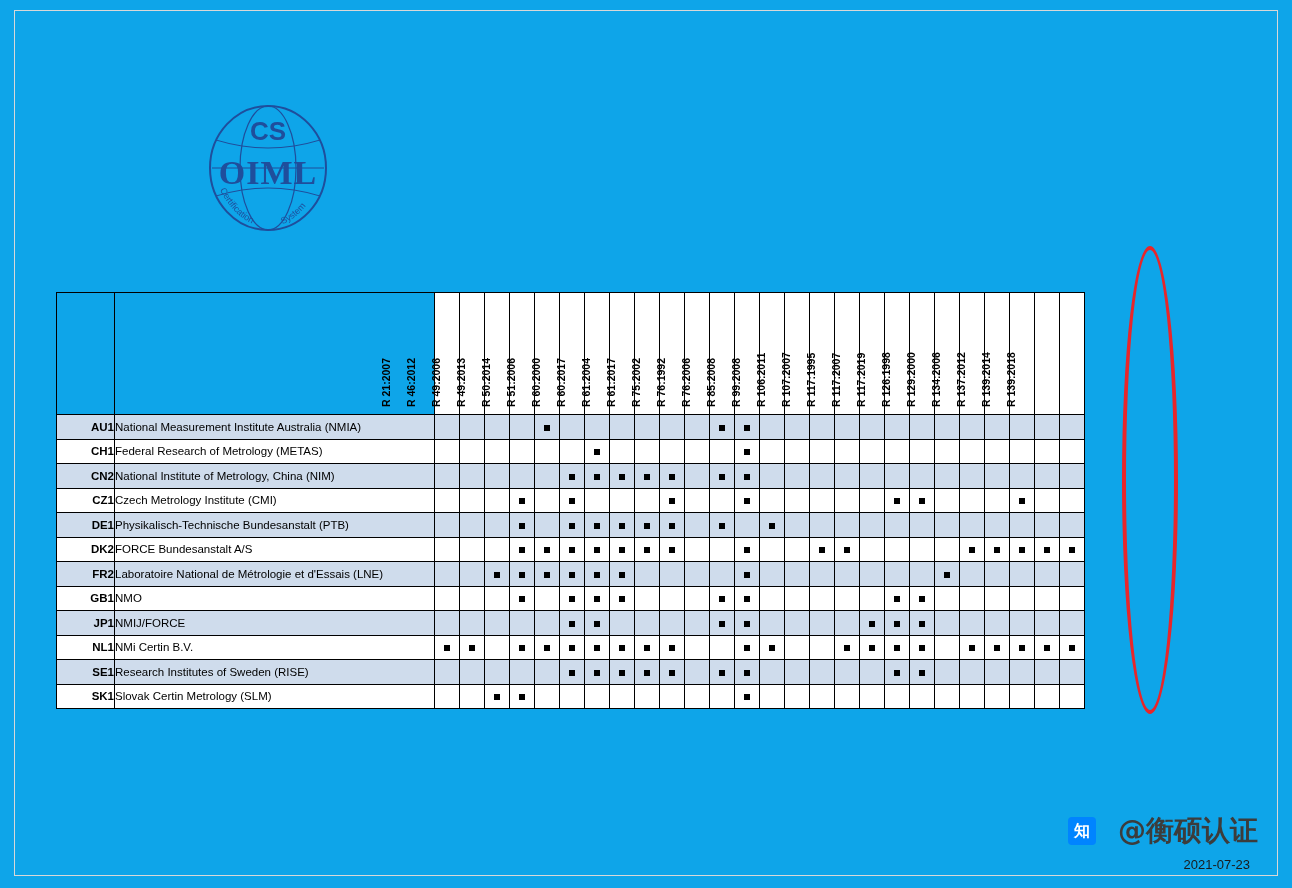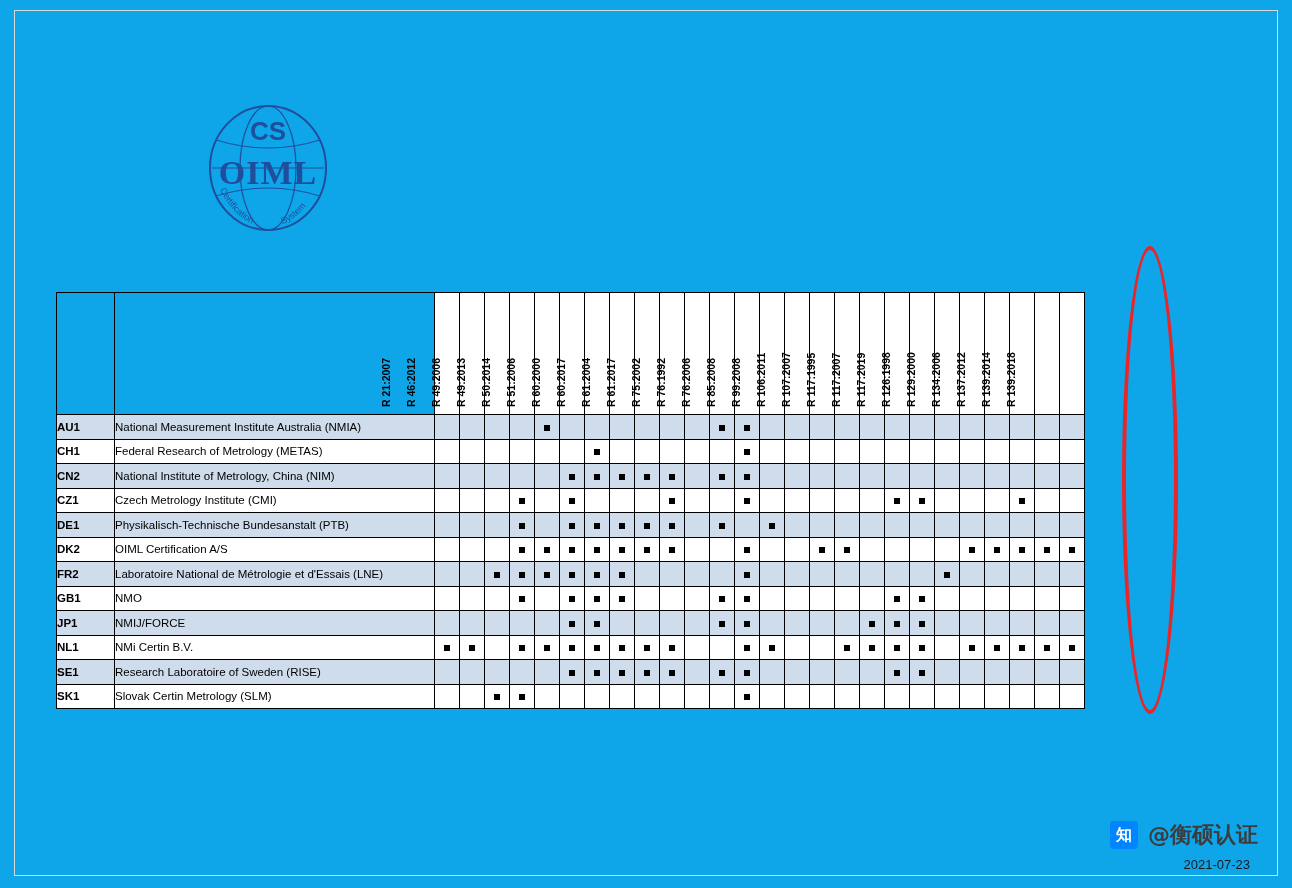--- a/index.html
+++ b/index.html
@@ -114,21 +114,21 @@
     border: none;
     background: transparent;
     height: 122px;
   }
   th.corner-code { width: 58px; }
   th.corner-name { width: 320px; }
 
   td.code {
     width: 58px;
     height: 14px;
-    text-align: left;
+    text-align: right;
     font-weight: bold;
     font-size: 11.5px;
   }
   td.name {
     width: 320px;
     height: 21px;
     text-align: left;
     padding-left: 6px;
     font-size: 11.5px;
     white-space: nowrap;
@@ -179,24 +179,25 @@
     background: #0084ff;
     color: #fff;
     font-size: 16px;
     font-weight: bold;
     display: flex;
     align-items: center;
     justify-content: center;
     font-family: "DejaVu Sans", sans-serif;
   }
   .wm-text {
-    font-size: 22px;
+    font-size: 28px;
     font-weight: bold;
     color: #3c3c3c;
     font-family: "DejaVu Sans", sans-serif;
+    margin-left: 12px;
   }
   .date-stamp {
     position: absolute;
     right: 42px;
     bottom: 16px;
     font-size: 13px;
     color: #1a1a1a;
   }
 </style>
 </head>
@@ -460,21 +461,21 @@
             <td class="cell"></td>
             <td class="cell"></td>
             <td class="cell"></td>
             <td class="cell"></td>
             <td class="cell"></td>
             <td class="cell"></td>
             <td class="cell"></td>
           </tr>
           <tr class="plain">
             <td class="code">DK2</td>
-            <td class="name">OIML Certification A/S</td>
+            <td class="name">FORCE Bundesanstalt A/S</td>
             <td class="cell"></td>
             <td class="cell"></td>
             <td class="cell"></td>
             <td class="cell"><span class="mark"></span></td>
             <td class="cell"><span class="mark"></span></td>
             <td class="cell"><span class="mark"></span></td>
             <td class="cell"><span class="mark"></span></td>
             <td class="cell"><span class="mark"></span></td>
             <td class="cell"><span class="mark"></span></td>
             <td class="cell"><span class="mark"></span></td>
@@ -610,21 +611,21 @@
             <td class="cell"><span class="mark"></span></td>
             <td class="cell"></td>
             <td class="cell"><span class="mark"></span></td>
             <td class="cell"><span class="mark"></span></td>
             <td class="cell"><span class="mark"></span></td>
             <td class="cell"><span class="mark"></span></td>
             <td class="cell"><span class="mark"></span></td>
           </tr>
           <tr class="alt">
             <td class="code">SE1</td>
-            <td class="name">Research Laboratoire of Sweden (RISE)</td>
+            <td class="name">Research Institutes of Sweden (RISE)</td>
             <td class="cell"></td>
             <td class="cell"></td>
             <td class="cell"></td>
             <td class="cell"></td>
             <td class="cell"></td>
             <td class="cell"><span class="mark"></span></td>
             <td class="cell"><span class="mark"></span></td>
             <td class="cell"><span class="mark"></span></td>
             <td class="cell"><span class="mark"></span></td>
             <td class="cell"><span class="mark"></span></td>

